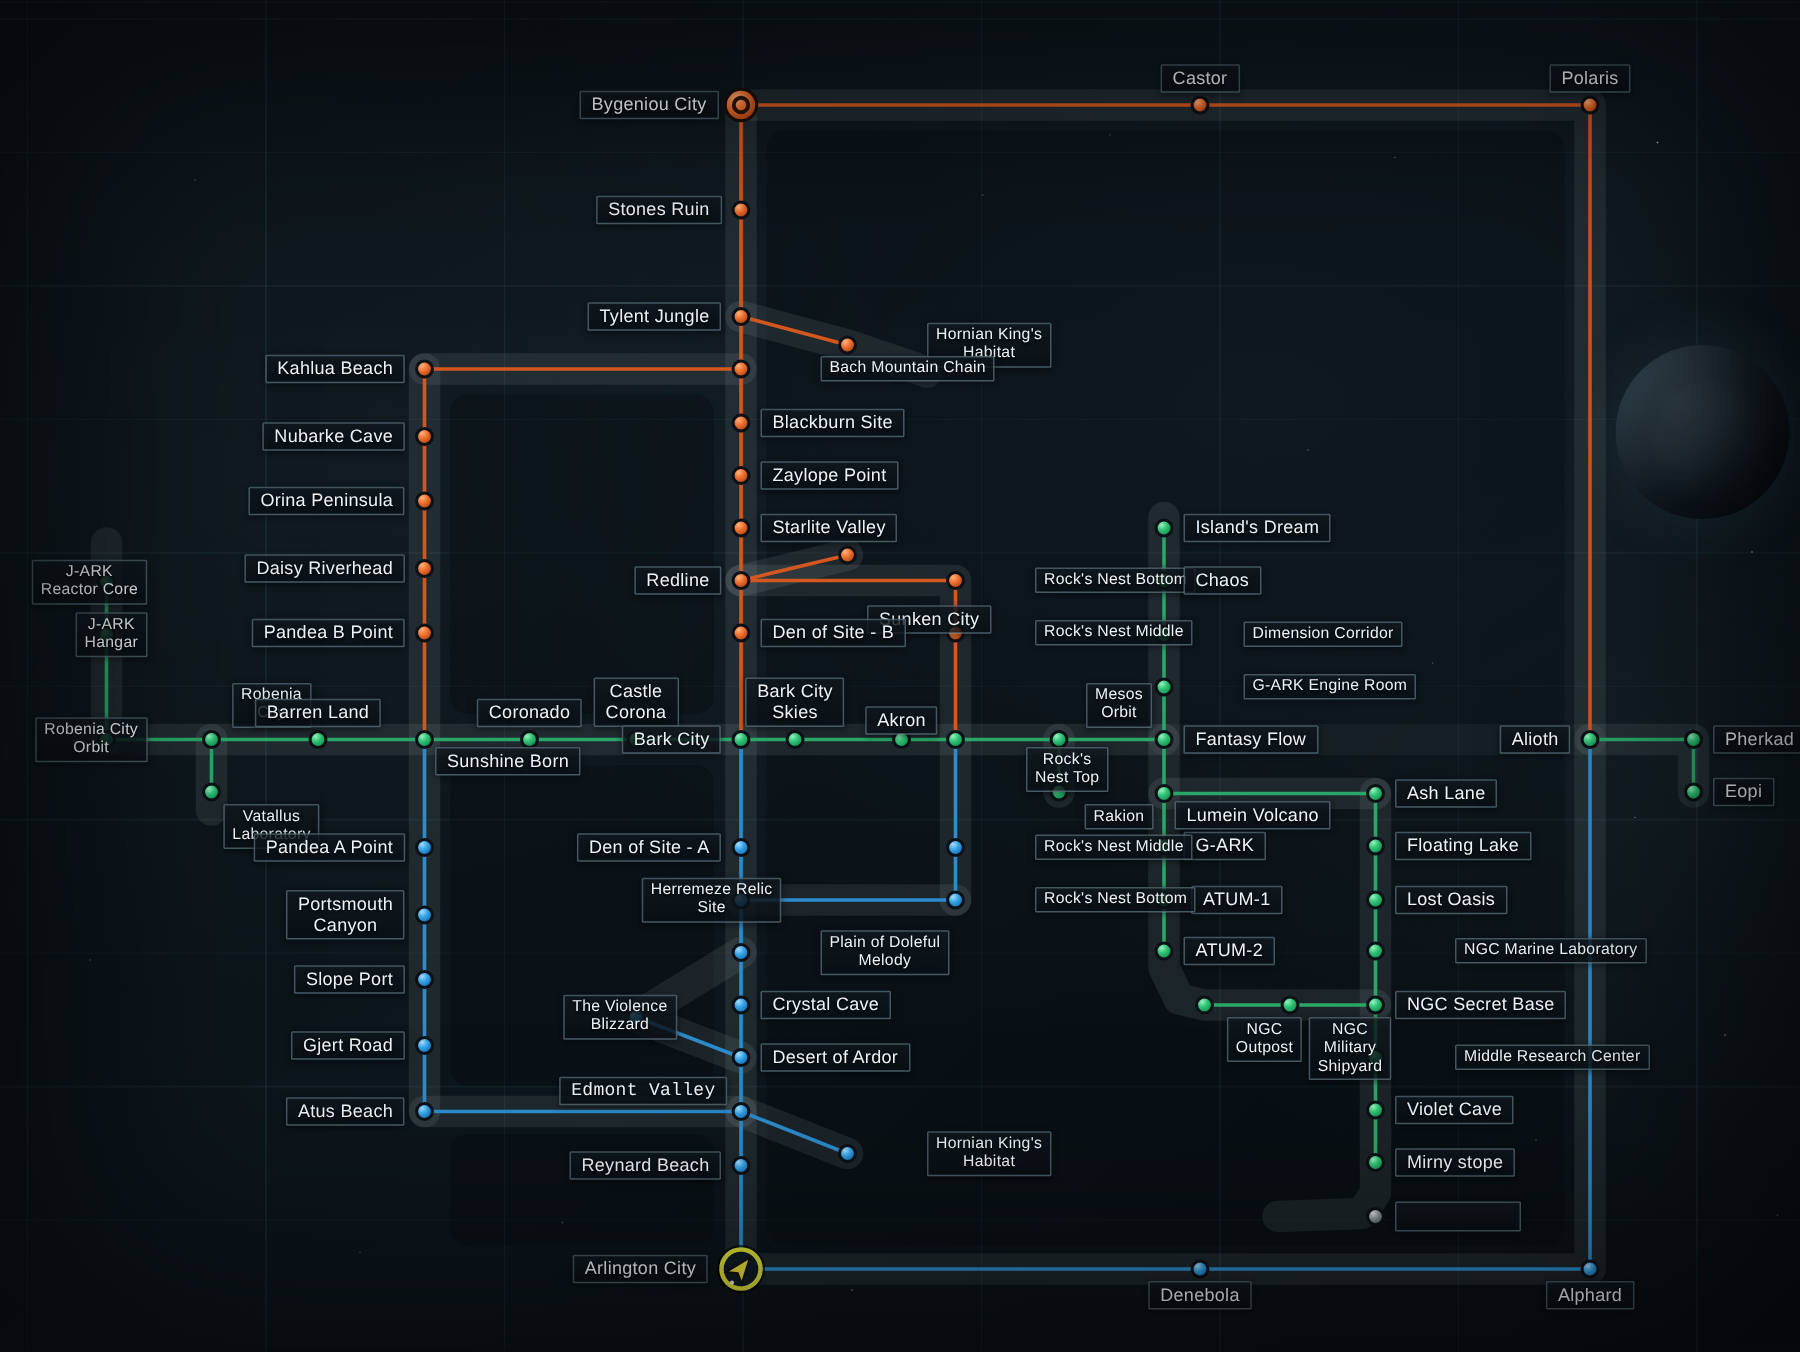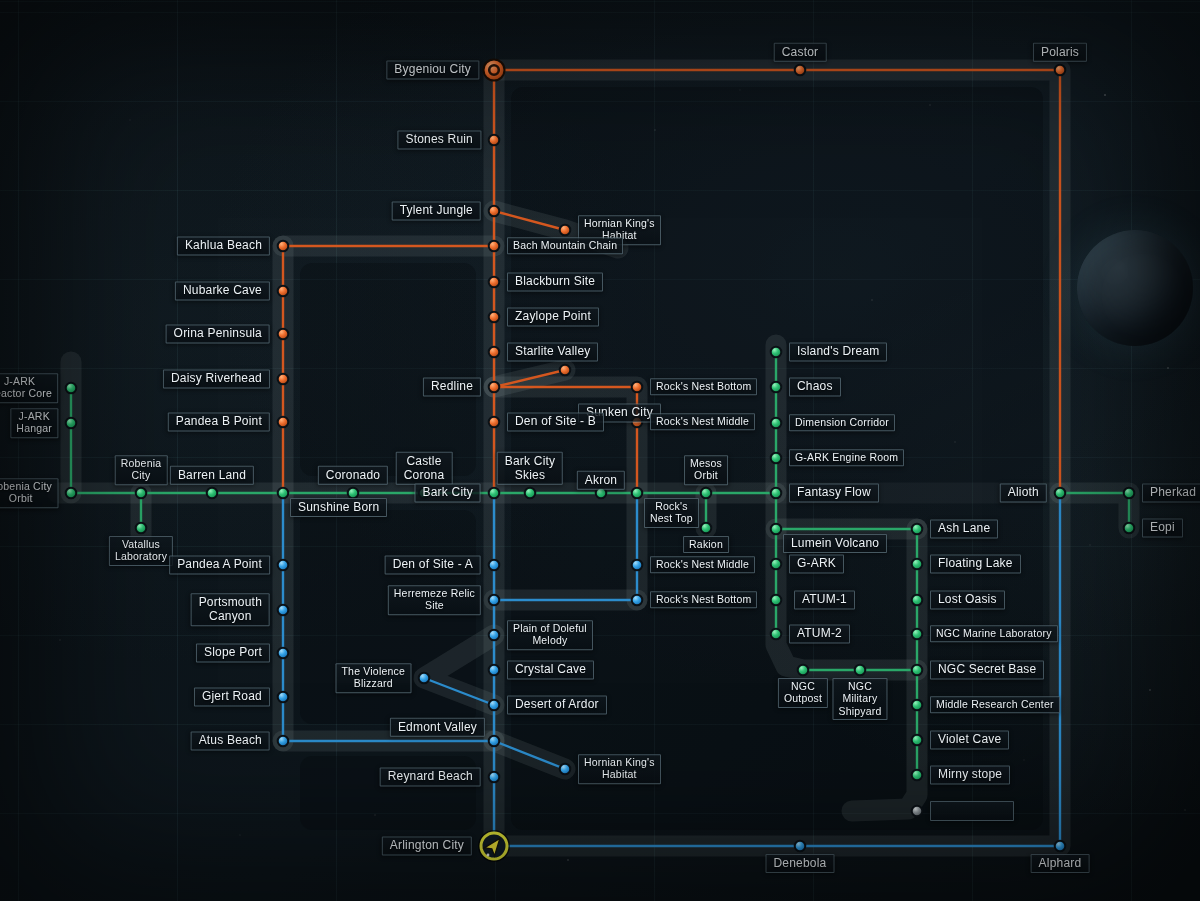--- a/index.html
+++ b/index.html
@@ -38,21 +38,21 @@
   .planet{position:absolute;left:1077px;top:230px;width:116px;height:116px;border-radius:50%;pointer-events:none;
     background:radial-gradient(circle at 36% 32%, #31404a 0%, #26333c 30%, #182530 62%, #0f1a23 100%);
     box-shadow:0 0 34px 8px rgba(100,180,200,0.10), inset -20px -16px 34px rgba(0,0,0,0.6), inset 8px 7px 18px rgba(130,190,210,0.12);}
   #map-svg{position:absolute;inset:0;}
   #labels{position:absolute;inset:0;}
   .lbl{position:absolute;font-size:12px;line-height:1.18;color:#edf3f7;
     background:linear-gradient(rgba(16,24,30,0.82),rgba(9,15,20,0.82));
     border:1px solid rgba(150,180,195,0.42);border-radius:1px;
     padding:1px 7px 2px;white-space:pre-line;text-align:center;letter-spacing:.2px;
     text-shadow:0 1px 2px rgba(0,0,0,0.85);box-shadow:0 1px 4px rgba(0,0,0,0.45);cursor:pointer;}
-  .lbl.sm{font-size:10.5px;padding:1px 5px 2px;}
+  .lbl.sm{font-size:10.5px;padding:1px 5px 2px;margin-left:40px;}
   .lbl.empty{min-width:68px;min-height:15px;}
   .station-dot{cursor:pointer;}
 </style>
 </head>
 <body>
 
 <div id="map-root">
   <div class="grid"></div>
   <div class="stars"></div>
   <div class="planet"></div>
@@ -448,21 +448,21 @@
       <div class="lbl" style="left: 270px; top: 741px; transform: translate(-100%, -50%);">Atus Beach</div>
       <div class="lbl" style="left: 481px; top: 565px; transform: translate(-100%, -50%);">Den of Site - A</div>
       <div class="lbl sm" style="left: 481px; top: 600px; transform: translate(-100%, -50%);">Herremeze Relic
 Site</div>
       <div class="lbl sm" style="left: 507px; top: 635px; transform: translate(0px, -50%);">Plain of Doleful
 Melody</div>
       <div class="lbl" style="left: 507px; top: 670px; transform: translate(0px, -50%);">Crystal Cave</div>
       <div class="lbl" style="left: 507px; top: 705px; transform: translate(0px, -50%);">Desert of Ardor</div>
       <div class="lbl sm" style="left: 411px; top: 678px; transform: translate(-100%, -50%);">The Violence
 Blizzard</div>
-      <div class="lbl" style="left: 485px; top: 737px; transform: translate(-100%, -100%);">Edmont Valley</div>
+      <div class="lbl" style="left: 485px; top: 737px; transform: translate(-100%, -100%); font-family: Liberation Mono, monospace;">Edmont Valley</div>
       <div class="lbl" style="left: 481px; top: 777px; transform: translate(-100%, -50%);">Reynard Beach</div>
       <div class="lbl sm" style="left: 578px; top: 769px; transform: translate(0px, -50%);">Hornian King's
 Habitat</div>
       <div class="lbl sm" style="left: 650px; top: 565px; transform: translate(0px, -50%);">Rock's Nest Middle</div>
       <div class="lbl sm" style="left: 650px; top: 600px; transform: translate(0px, -50%);">Rock's Nest Bottom</div>
       <div class="lbl" style="left: 800px; top: 854px; transform: translate(-50%, 0px);">Denebola</div>
       <div class="lbl" style="left: 1060px; top: 854px; transform: translate(-50%, 0px);">Alphard</div>
       <div class="lbl empty" style="left: 930px; top: 811px; transform: translate(0px, -50%);"></div>
       <div class="lbl" style="left: 472px; top: 846px; transform: translate(-100%, -50%);">Arlington City</div>
     </div>

